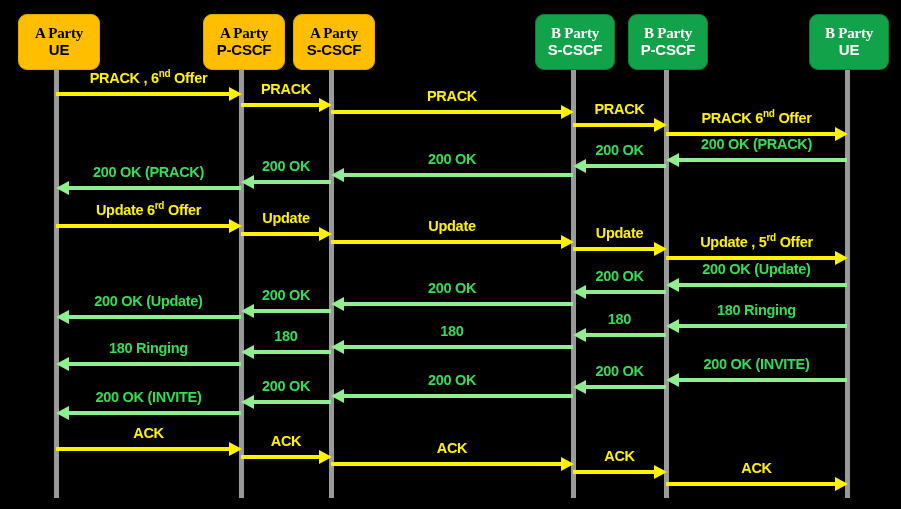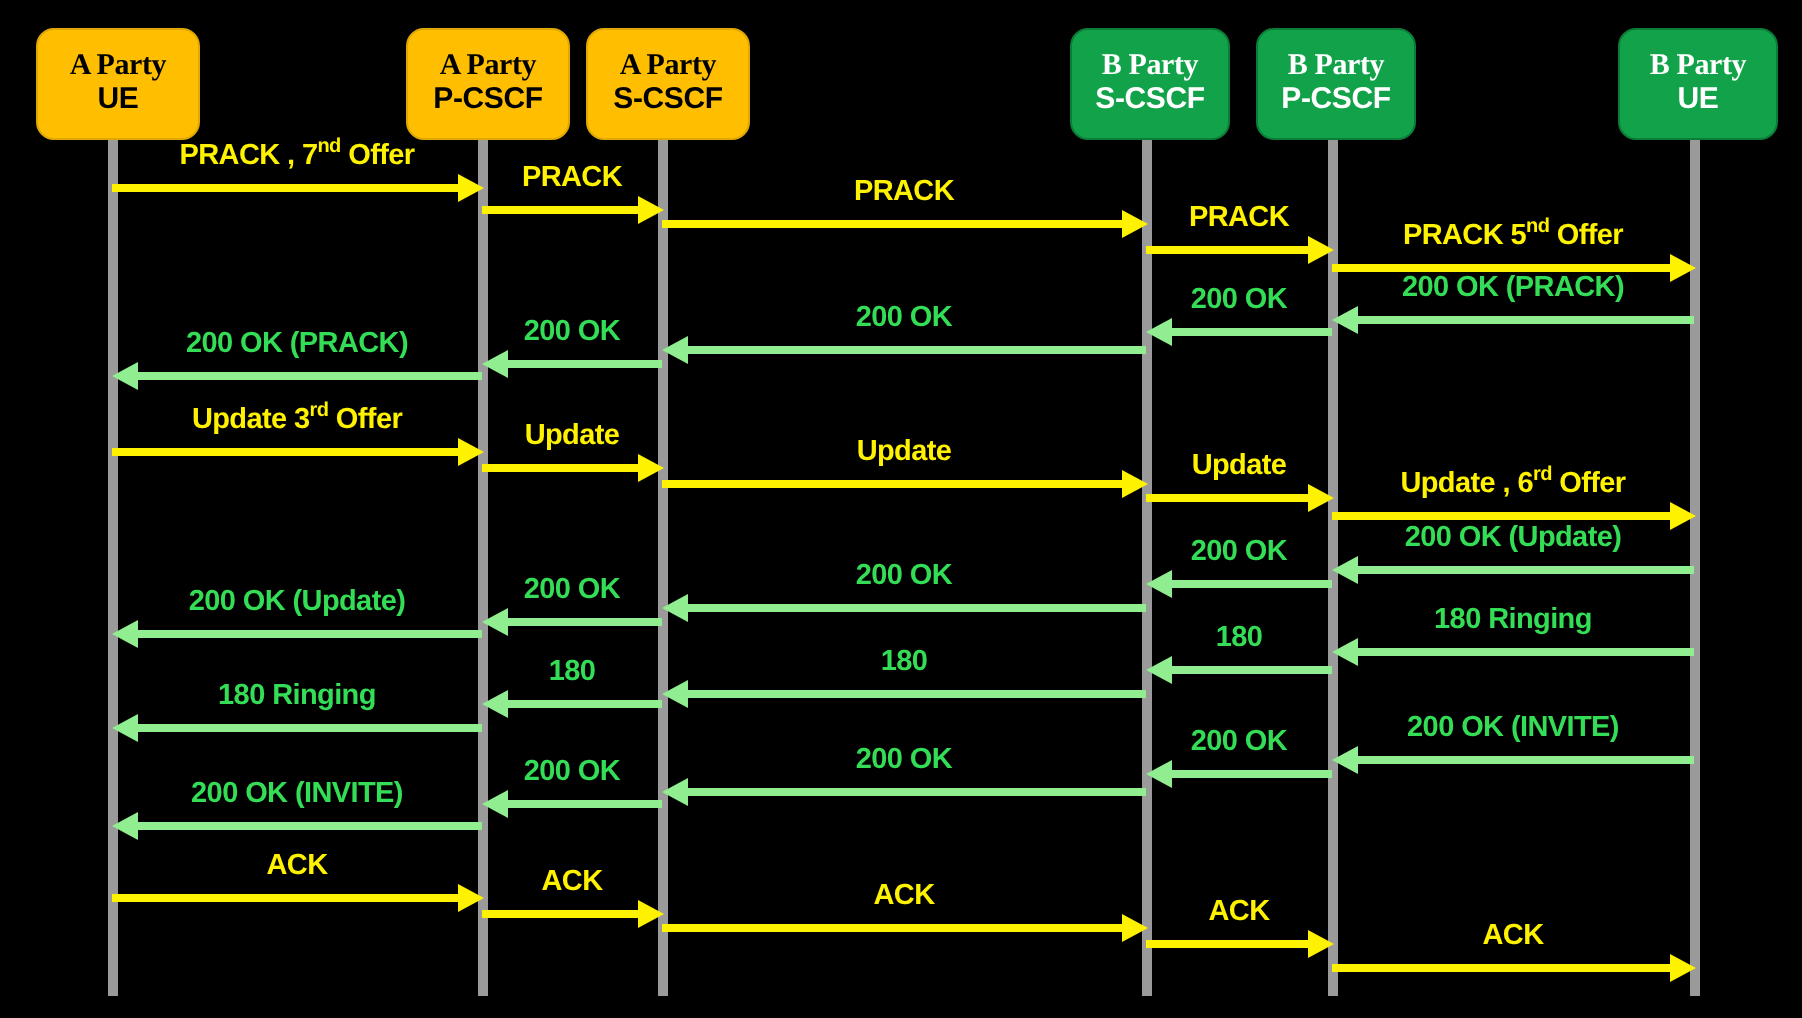--- a/index.html
+++ b/index.html
@@ -129,41 +129,41 @@
       </div>
       <div class="actor b" style="left: 809px; top: 14px; width: 80px; height: 56px;">
         <span class="l1">B Party</span>
         <span class="l2">UE</span>
       </div>
     </div>
   <div id="messages-layer">
       <div class="msg yellow" style="left: 56px; top: 92px; width: 185px;">
         <div class="shaft" style="width: 175px; left: 0px;"></div>
         <div class="head right" style="left: 173px;"></div>
-        <div class="label"><span>PRACK , 7</span><sup>nd</sup><span> Offer</span></div>
+        <div class="label"><span>PRACK , 6</span><sup>nd</sup><span> Offer</span></div>
       </div>
       <div class="msg yellow" style="left: 241px; top: 103px; width: 90px;">
         <div class="shaft" style="width: 80px; left: 0px;"></div>
         <div class="head right" style="left: 78px;"></div>
         <div class="label">PRACK</div>
       </div>
       <div class="msg yellow" style="left: 331px; top: 110px; width: 242px;">
         <div class="shaft" style="width: 232px; left: 0px;"></div>
         <div class="head right" style="left: 230px;"></div>
         <div class="label">PRACK</div>
       </div>
       <div class="msg yellow" style="left: 573px; top: 123px; width: 93px;">
         <div class="shaft" style="width: 83px; left: 0px;"></div>
         <div class="head right" style="left: 81px;"></div>
         <div class="label">PRACK</div>
       </div>
       <div class="msg yellow" style="left: 666px; top: 132px; width: 181px;">
         <div class="shaft" style="width: 171px; left: 0px;"></div>
         <div class="head right" style="left: 169px;"></div>
-        <div class="label"><span>PRACK 5</span><sup>nd</sup><span> Offer</span></div>
+        <div class="label"><span>PRACK 6</span><sup>nd</sup><span> Offer</span></div>
       </div>
       <div class="msg green" style="left: 666px; top: 158px; width: 181px;">
         <div class="shaft" style="width: 171px; left: 10px;"></div>
         <div class="head left" style="left: 0px;"></div>
         <div class="label">200 OK (PRACK)</div>
       </div>
       <div class="msg green" style="left: 573px; top: 164px; width: 93px;">
         <div class="shaft" style="width: 83px; left: 10px;"></div>
         <div class="head left" style="left: 0px;"></div>
         <div class="label">200 OK</div>
@@ -179,41 +179,41 @@
         <div class="label">200 OK</div>
       </div>
       <div class="msg green" style="left: 56px; top: 186px; width: 185px;">
         <div class="shaft" style="width: 175px; left: 10px;"></div>
         <div class="head left" style="left: 0px;"></div>
         <div class="label">200 OK (PRACK)</div>
       </div>
       <div class="msg yellow" style="left: 56px; top: 224px; width: 185px;">
         <div class="shaft" style="width: 175px; left: 0px;"></div>
         <div class="head right" style="left: 173px;"></div>
-        <div class="label"><span>Update 3</span><sup>rd</sup><span> Offer</span></div>
+        <div class="label"><span>Update 6</span><sup>rd</sup><span> Offer</span></div>
       </div>
       <div class="msg yellow" style="left: 241px; top: 232px; width: 90px;">
         <div class="shaft" style="width: 80px; left: 0px;"></div>
         <div class="head right" style="left: 78px;"></div>
         <div class="label">Update</div>
       </div>
       <div class="msg yellow" style="left: 331px; top: 240px; width: 242px;">
         <div class="shaft" style="width: 232px; left: 0px;"></div>
         <div class="head right" style="left: 230px;"></div>
         <div class="label">Update</div>
       </div>
       <div class="msg yellow" style="left: 573px; top: 247px; width: 93px;">
         <div class="shaft" style="width: 83px; left: 0px;"></div>
         <div class="head right" style="left: 81px;"></div>
         <div class="label">Update</div>
       </div>
       <div class="msg yellow" style="left: 666px; top: 256px; width: 181px;">
         <div class="shaft" style="width: 171px; left: 0px;"></div>
         <div class="head right" style="left: 169px;"></div>
-        <div class="label"><span>Update , 6</span><sup>rd</sup><span> Offer</span></div>
+        <div class="label"><span>Update , 5</span><sup>rd</sup><span> Offer</span></div>
       </div>
       <div class="msg green" style="left: 666px; top: 283px; width: 181px;">
         <div class="shaft" style="width: 171px; left: 10px;"></div>
         <div class="head left" style="left: 0px;"></div>
         <div class="label">200 OK (Update)</div>
       </div>
       <div class="msg green" style="left: 573px; top: 290px; width: 93px;">
         <div class="shaft" style="width: 83px; left: 10px;"></div>
         <div class="head left" style="left: 0px;"></div>
         <div class="label">200 OK</div>

